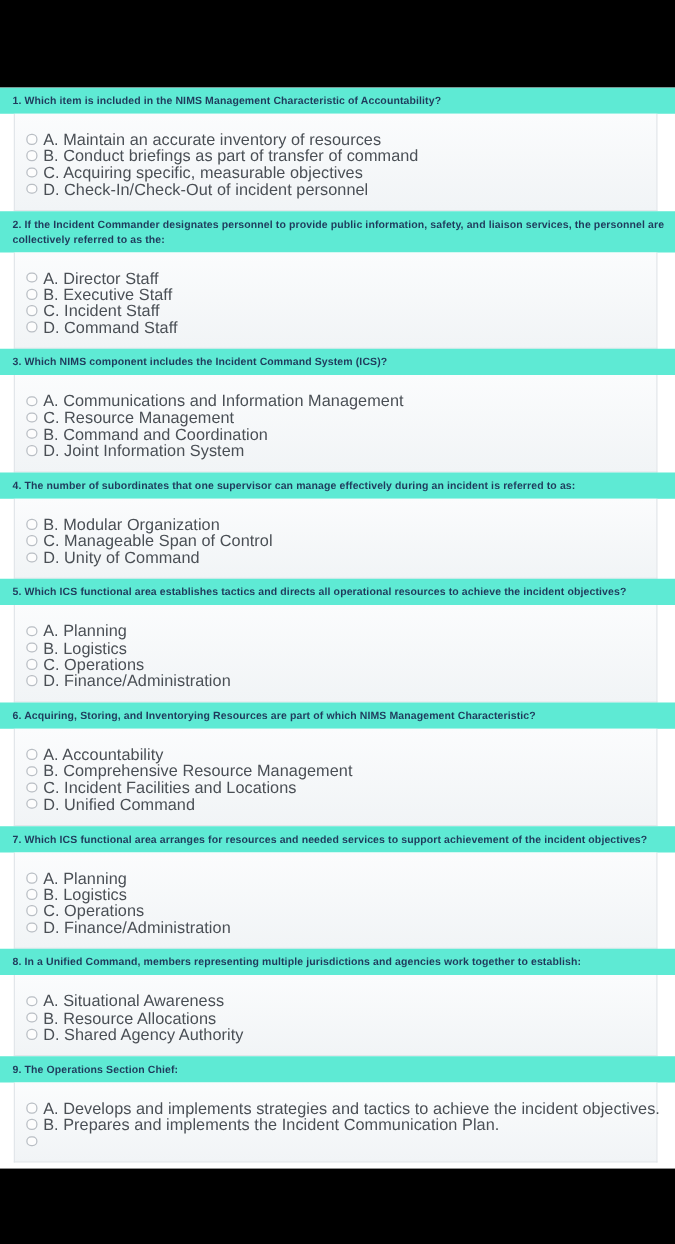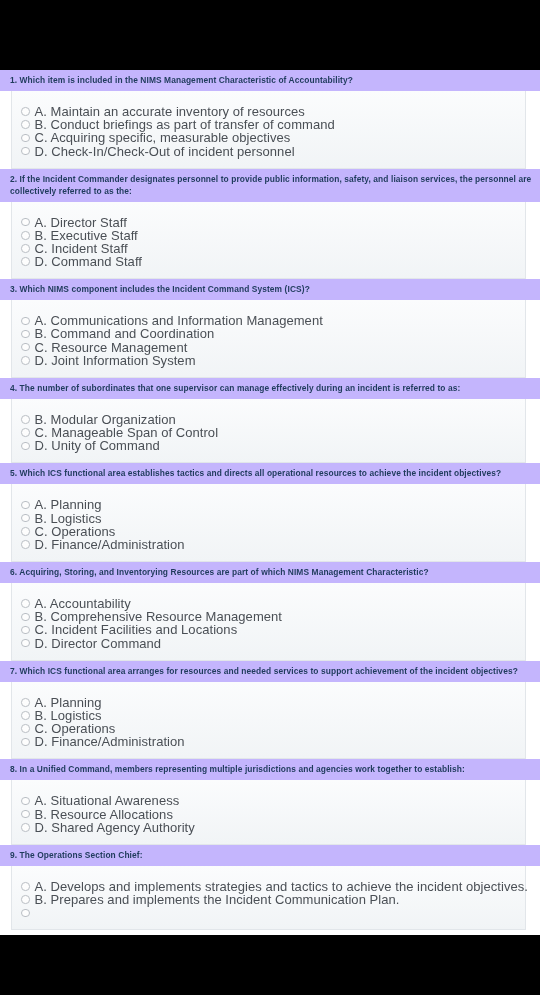--- a/index.html
+++ b/index.html
@@ -72,21 +72,21 @@
     border-top: none;
     background: linear-gradient(to bottom, #fbfcfd 0%, #f1f4f6 100%);
   }
 
   
   .q-legend {
     position: relative;
     display: block;
     margin: 0;
     padding: 5px 8px 4px 4px;
-    background: #c4b5fd;
+    background: #5eead4;
     color: #1f3b5c;
     font-size: 8.4px;
     font-weight: bold;
     line-height: 1.42;
     letter-spacing: 0.1px;
   }
   
   .q-legend::before {
     content: "";
     position: absolute;
@@ -215,28 +215,28 @@
             <span class="q-legend-inner">3. Which NIMS component includes the Incident Command System (ICS)?</span>
           </div>
           <div class="q-fieldset">
             <ul class="options">
               <li class="option-row">
                 <span class="radio"></span>
                 <span class="option-label">A. Communications and Information Management</span>
               </li>
               <li class="option-row">
                 <span class="radio"></span>
+                <span class="option-label">C. Resource Management</span>
+              </li>
+              <li class="option-row">
+                <span class="radio"></span>
                 <span class="option-label">B. Command and Coordination</span>
               </li>
               <li class="option-row">
                 <span class="radio"></span>
-                <span class="option-label">C. Resource Management</span>
-              </li>
-              <li class="option-row">
-                <span class="radio"></span>
                 <span class="option-label">D. Joint Information System</span>
               </li>
             </ul>
           </div>
         </div>
         <div class="q-gap"></div>
         <div class="question-block">
           <div class="q-legend">
             <span class="q-legend-inner">4. The number of subordinates that one supervisor can manage effectively during an incident is referred to as:</span>
           </div>
@@ -297,21 +297,21 @@
               <li class="option-row">
                 <span class="radio"></span>
                 <span class="option-label">B. Comprehensive Resource Management</span>
               </li>
               <li class="option-row">
                 <span class="radio"></span>
                 <span class="option-label">C. Incident Facilities and Locations</span>
               </li>
               <li class="option-row">
                 <span class="radio"></span>
-                <span class="option-label">D. Director Command</span>
+                <span class="option-label">D. Unified Command</span>
               </li>
             </ul>
           </div>
         </div>
         <div class="q-gap"></div>
         <div class="question-block">
           <div class="q-legend">
             <span class="q-legend-inner">7. Which ICS functional area arranges for resources and needed services to support achievement of the incident objectives?</span>
           </div>
           <div class="q-fieldset">

